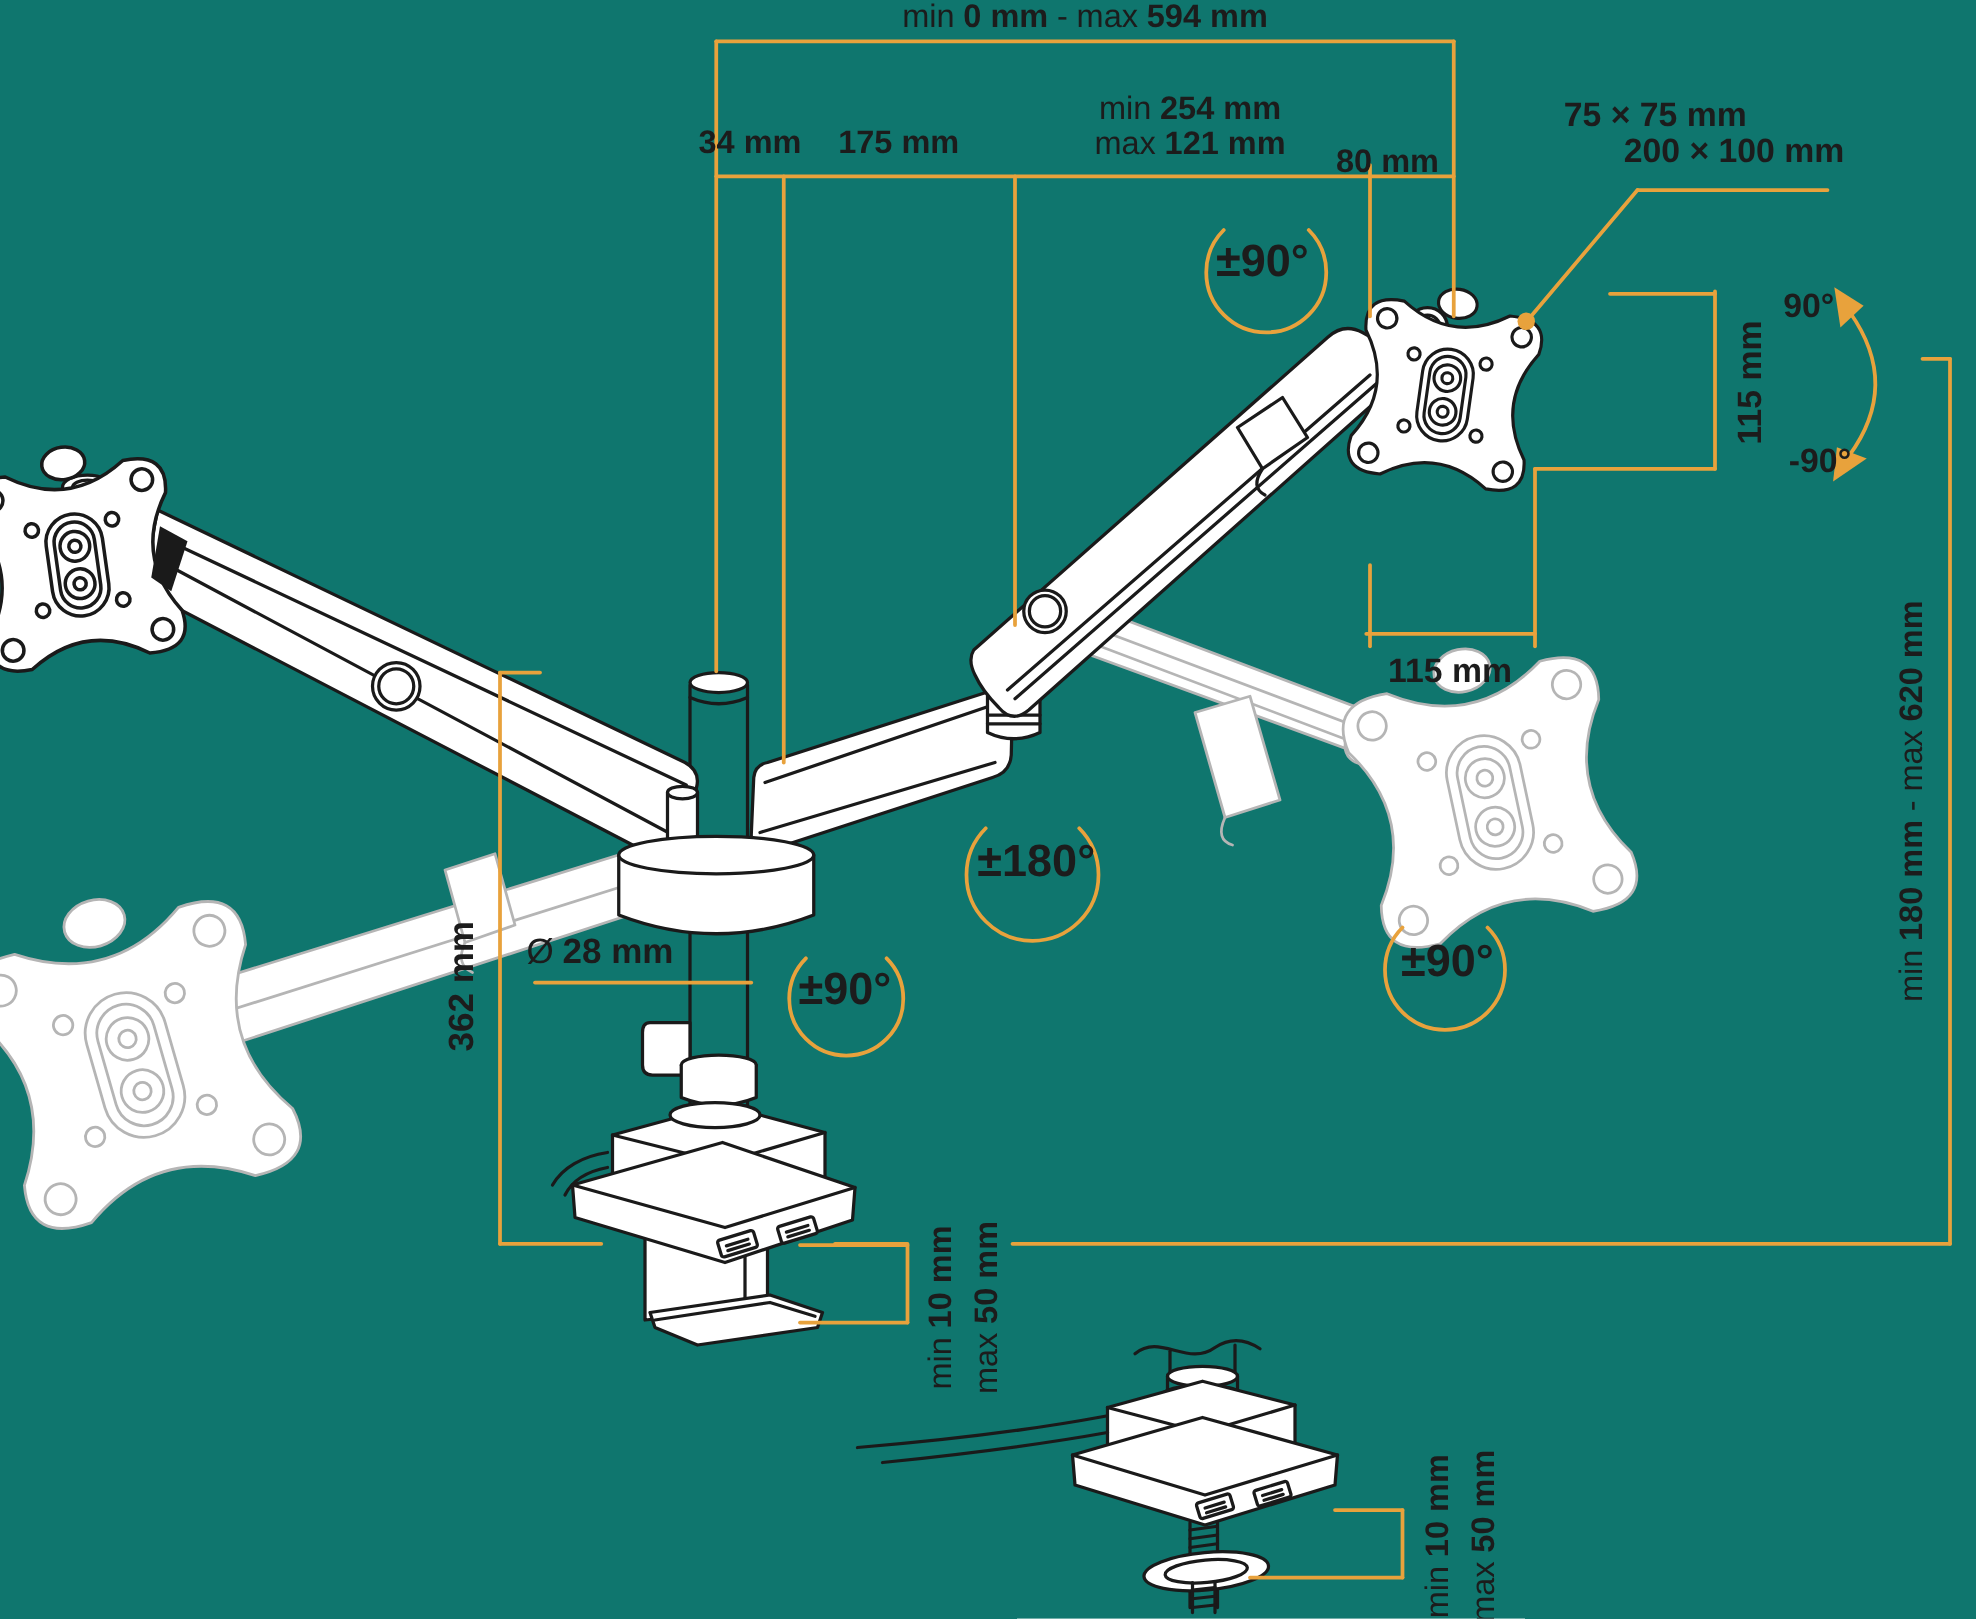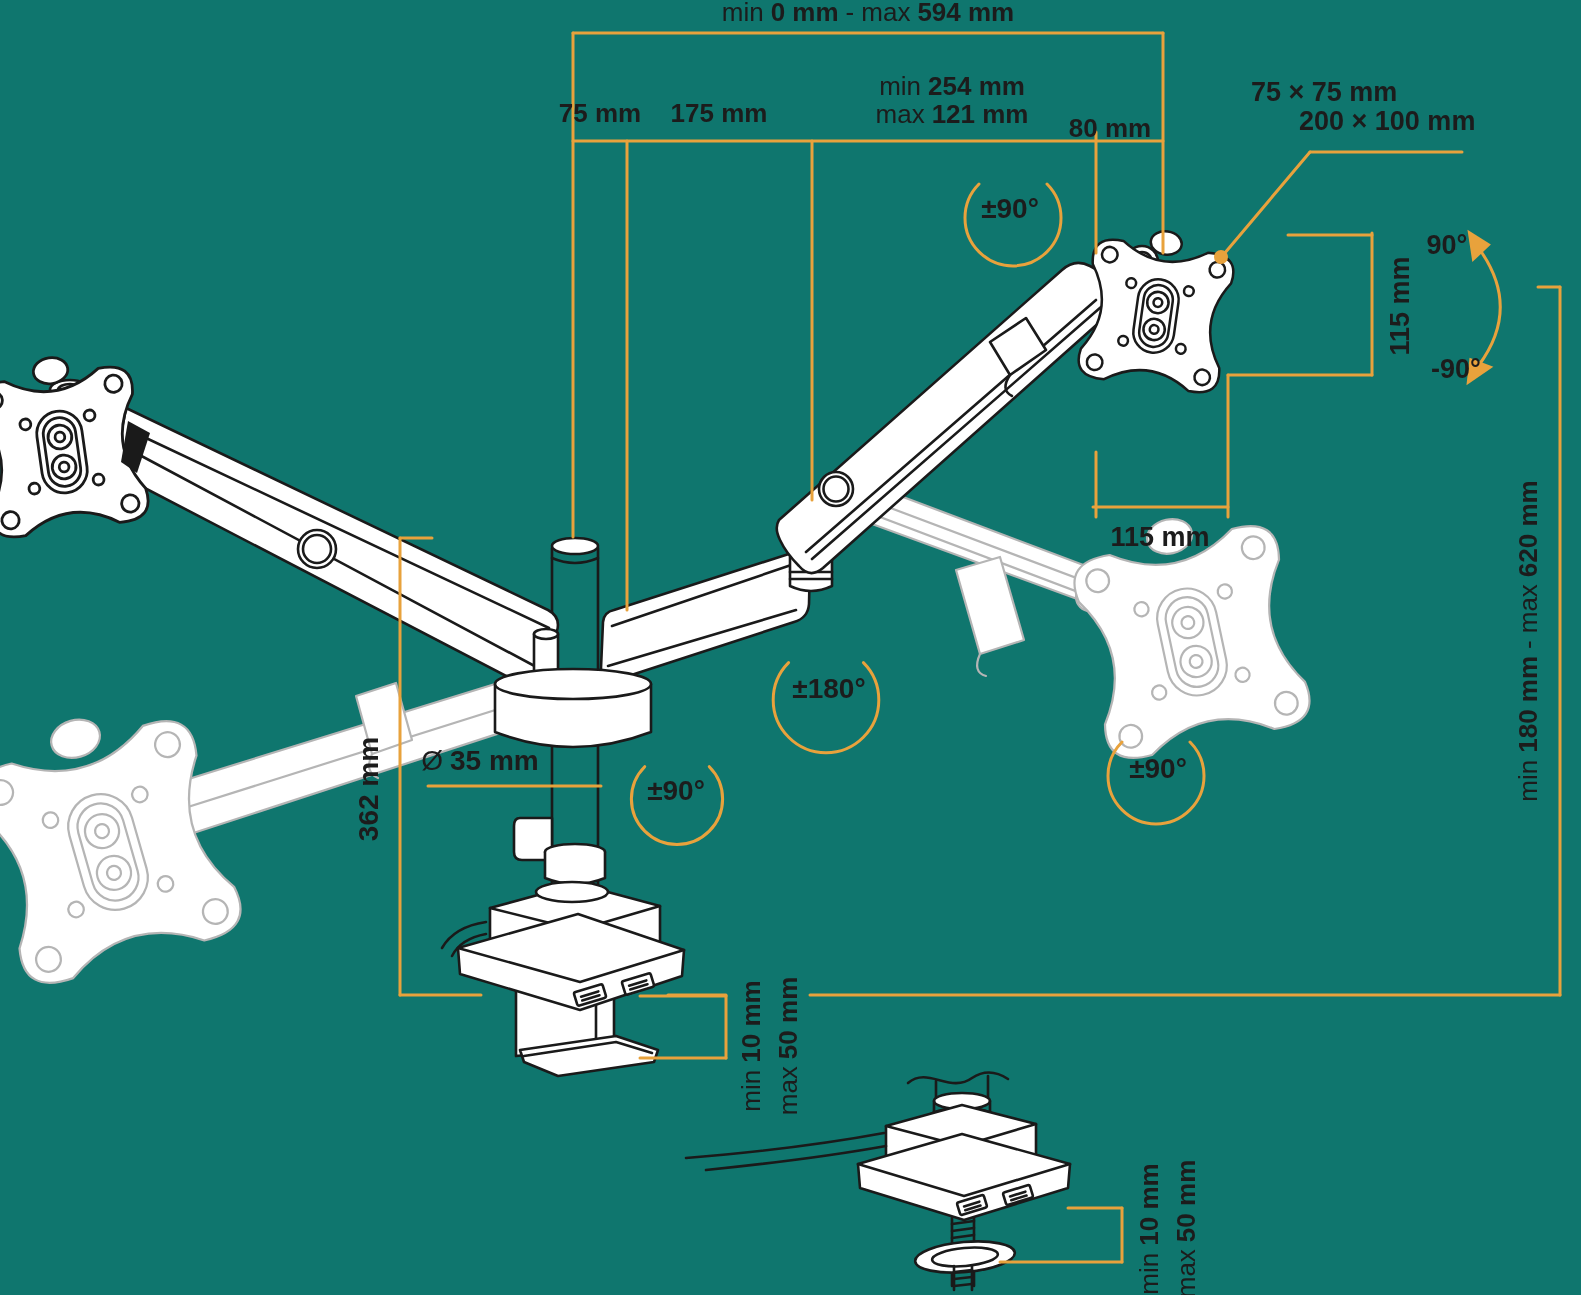--- a/index.html
+++ b/index.html
@@ -4,21 +4,21 @@
 <style>
   html,body{margin:0;padding:0;background:#fff;}
   .stage{position:relative;width:1581px;height:1295px;background:#0f766e;overflow:hidden;
          font-family:"Liberation Sans",sans-serif;color:#1C1C1C;}
   .stage svg{position:absolute;left:0;top:0;}
   .lbl{position:absolute;display:flex;gap:7px;align-items:baseline;white-space:nowrap;
        font-weight:700;transform:translate(-50%,-50%);line-height:1.12;}
   .vl{transform:translate(-50%,-50%) rotate(-90deg);}
   .la{transform:translate(0,-50%);}
   .lt{font-weight:400;}
-  .f26{font-size:26px;} .f27{font-size:27px;} .f28{font-size:28px;} .f33{font-size:28px;}
+  .f26{font-size:26px;} .f27{font-size:27px;} .f28{font-size:28px;} .f33{font-size:36px;}
 </style>
 </head>
 <body>
 
 <div class="stage">
 
 <svg width="1581" height="1295" viewBox="0 0 1581 1295">
   <defs>
 
     <g id="plateg">
@@ -261,21 +261,21 @@
 
   <div class="lbl f26" style="left:868px;top:13px">
     <span class="lt">min</span>
       <b>0 mm</b>
       <span class="lt">-</span>
       <span class="lt">max</span>
       <b>594 mm</b>
   </div>
 
   <div class="lbl f26" style="left:600px;top:114px">
-      <b>75 mm</b>
+      <b>34 mm</b>
     </div>
   <div class="lbl f26" style="left:719px;top:114px">
       <b>175 mm</b>
     </div>
   <div class="lbl f26" style="left:952px;top:87px">
     <span class="lt">min</span>
       <b>254 mm</b>
   </div>
   <div class="lbl f26" style="left:952px;top:115px">
     <span class="lt">max</span>
@@ -316,21 +316,21 @@
     </div>
   <div class="lbl f27" style="left:1160px;top:537px">
       <b>115 mm</b>
     </div>
 
   <div class="lbl vl f28" style="left:369px;top:789px">
       <b>362 mm</b>
     </div>
   <div class="lbl f28" style="left:480px;top:761px">
     <span class="lt">Ø</span>
-      <b>35 mm</b>
+      <b>28 mm</b>
   </div>
 
   <div class="lbl vl f26" style="left:1529px;top:641px">
     <span class="lt">min</span>
       <b>180 mm</b>
       <span class="lt">-</span>
       <span class="lt">max</span>
       <b>620 mm</b>
   </div>
 

